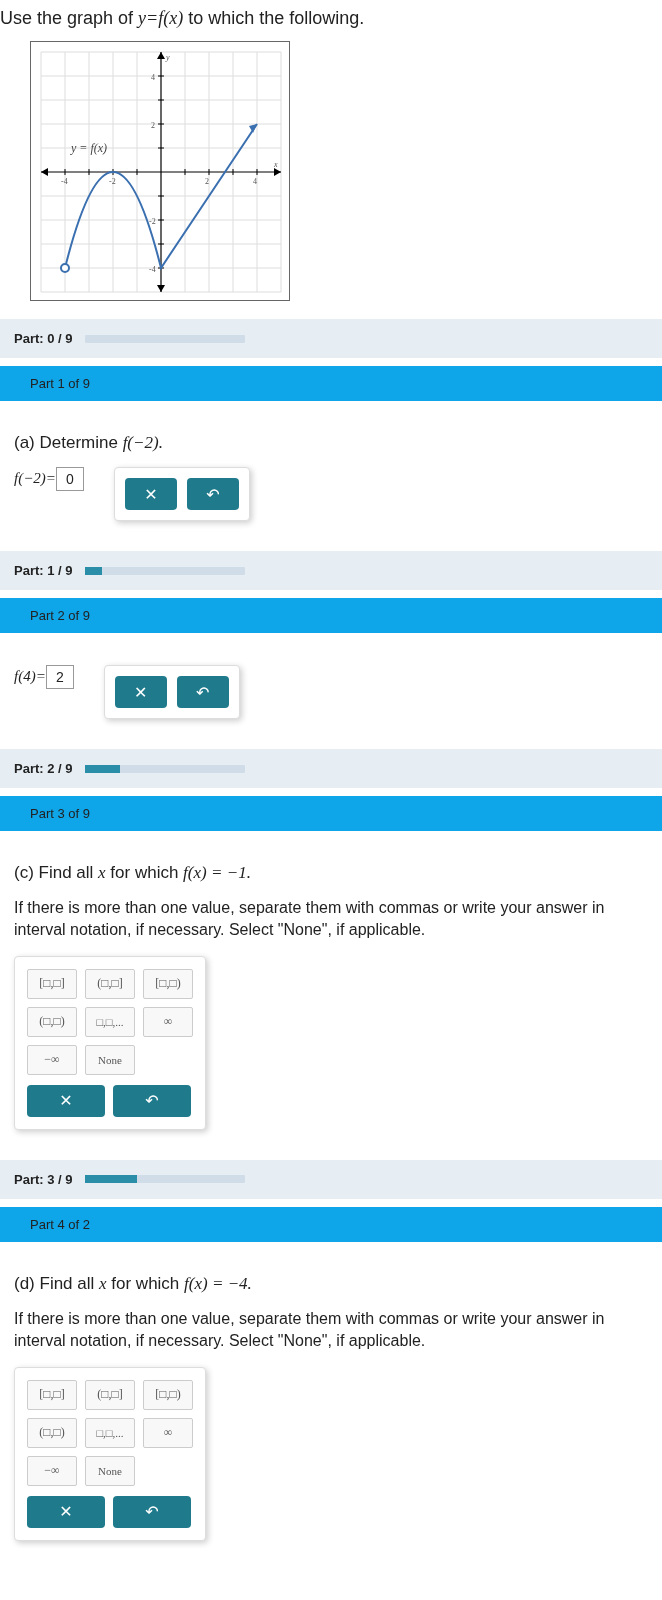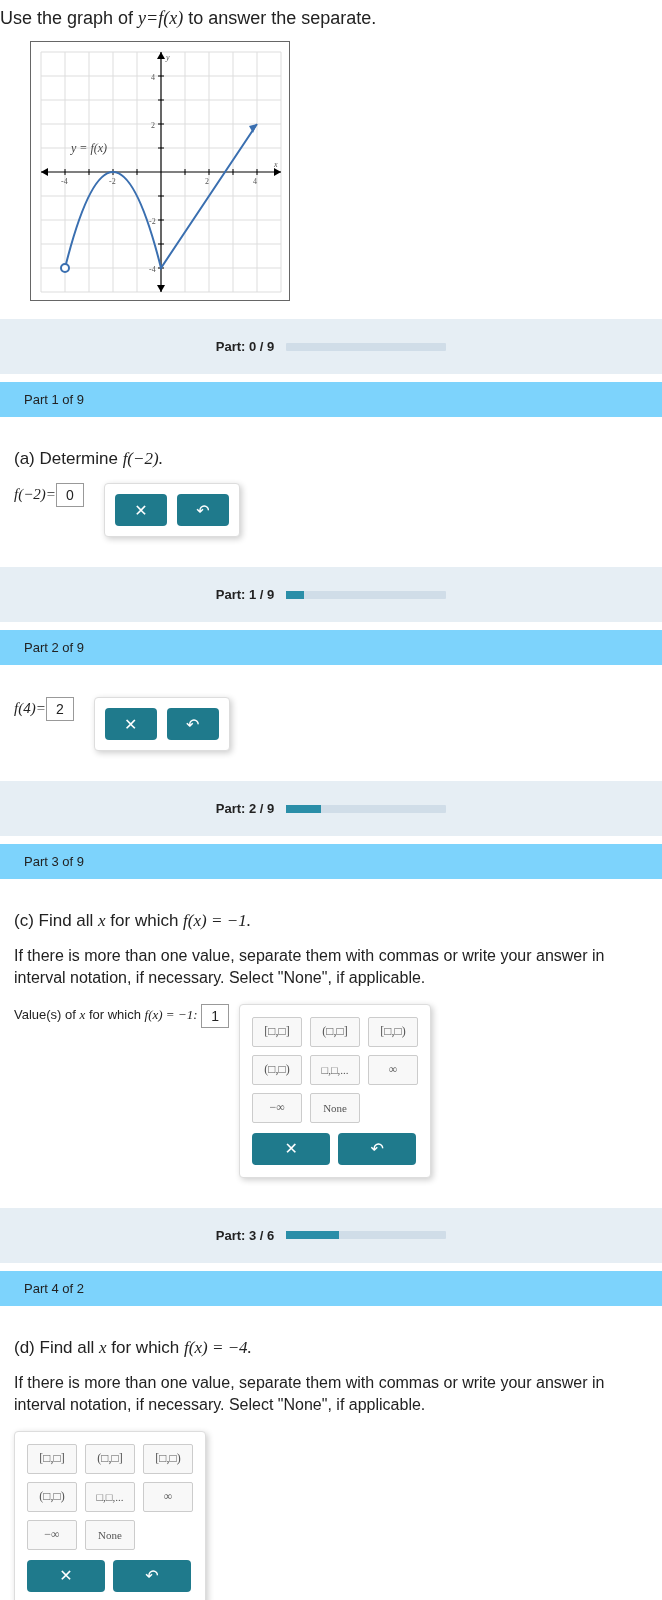--- a/index.html
+++ b/index.html
@@ -1,43 +1,43 @@
 <!DOCTYPE html>
 <html><head>
 <meta charset="utf-8">
 <style>
 * { box-sizing: border-box; margin: 0; padding: 0; }
 body { font-family: Arial, Helvetica, sans-serif; font-size: 14px; color: #222; width: 662px; background: #fff; }
 .prompt-header { padding: 8px 0 12px 0; font-size: 18px; }
 .math-i { font-style: italic; font-family: 'Times New Roman', serif; text-align: center; }
 .graph-wrap { border: 1px solid #666; width: 260px; height: 260px; margin-left: 30px; margin-bottom: 18px; position: relative; }
-.part-progress { background: #e6eef4; padding: 20px 14px; display: flex; align-items: center; gap: 12px; font-size: 13px; font-weight: bold; justify-content: center;}
+.part-progress { background: #e6eef4; padding: 12px 14px; display: flex; align-items: center; gap: 12px; font-size: 13px; font-weight: bold;}
 .progress-bar { width: 160px; height: 8px; background: #d0dde8; position: relative; border-radius: 1px;}
 .progress-fill { position:absolute; left:0; top:0; height:100%; background:#2a8ea8; }
-.part-title { background: #7dd3fc; padding: 10px 24px; font-size: 13px; }
+.part-title { background: #0ea5e9; padding: 10px 30px; font-size: 13px; }
 .part-body { padding: 32px 14px 30px 14px; background:#fff; }
 .q-text { font-size: 17px; margin-bottom: 14px; }
 .instr { font-size: 16px; margin-bottom: 14px; line-height:1.4;}
-.answer-line { font-size: 15px; display:flex; align-items:flex-start; gap:10px; flex-wrap:wrap;}
+.answer-line { font-size: 15px; display:flex; align-items:flex-start; gap:20px; flex-wrap:wrap;}
 .input-box { border: 1px solid #999; height: 24px; width: 28px; text-align: center; font-size: 14px; background:#fff; display:inline-flex; align-items:center; justify-content:center; vertical-align:middle;}
 .tool-card { background:#fff; border:1px solid #ddd; box-shadow: 2px 2px 6px rgba(0,0,0,0.2); border-radius:4px; padding:10px; display:inline-flex; gap:10px; align-items:center; margin-left:10px;}
 .btn { background:#1f7a8c; color:#fff; border:none; border-radius:4px; width:52px; height:32px; display:flex; align-items:center; justify-content:center; font-size:16px; cursor:pointer;}
 .tool-card-big { background:#fff; border:1px solid #ddd; box-shadow: 2px 2px 6px rgba(0,0,0,0.2); border-radius:4px; padding:12px; display:inline-block; }
 .sym-grid { display:grid; grid-template-columns: repeat(3, 50px); gap:8px; margin-bottom:10px;}
 .sym-btn { border:1px solid #ccc; background:#f8f8f8; height:30px; display:flex; align-items:center; justify-content:center; font-size:12px; font-family:'Times New Roman',serif; cursor:pointer; border-radius:2px; color:#555;}
 .sym-btn.small{font-size:11px;}
 .btn-row { display:flex; gap:8px; }
 .block { margin-bottom: 8px; }
 svg text { font-family: 'Times New Roman', serif; }
 </style>
 </head>
 <body>
 
 <div class="prompt-header">
-  <span>Use the graph of </span><span class="math-i">y=f(x)</span><span> to answer the separate.</span>
+  <span>Use the graph of </span><span class="math-i">y=f(x)</span><span> to which the following.</span>
 </div>
 
 <div class="graph-wrap">
 <svg viewBox="0 0 260 260" width="260" height="260">
   <g stroke="#ddd" stroke-width="1">
     <line x1="10" y1="10" x2="10" y2="250"></line>
         <line x1="34" y1="10" x2="34" y2="250"></line>
         <line x1="58" y1="10" x2="58" y2="250"></line>
         <line x1="82" y1="10" x2="82" y2="250"></line>
         <line x1="106" y1="10" x2="106" y2="250"></line>
@@ -149,24 +149,20 @@
       </div>
 </div>
 </div>
 <div class="part-title"><span>Part 3 of 9</span></div>
 <div class="part-body">
   <div class="q-text">
     <span>(c) Find all </span><span class="math-i">x</span><span> for which </span><span class="math-i">f(x) = −1.</span>
   </div>
   <div class="instr">If there is more than one value, separate them with commas or write your answer in interval notation, if necessary. Select "None", if applicable.</div>
   <div class="answer-line">
-    <span style="font-size:13px;">
-      <span>Value(s) of </span><span class="math-i">x</span><span> for which </span><span class="math-i">f(x) = −1:</span>
-      <span class="input-box">1</span>
-    </span>
     <div class="tool-card-big">
       <div class="sym-grid">
         <div class="sym-btn">[□,□]</div>
         <div class="sym-btn">(□,□]</div>
         <div class="sym-btn">[□,□)</div>
         <div class="sym-btn">(□,□)</div>
         <div class="sym-btn small">□,□,...</div>
         <div class="sym-btn">∞</div>
         <div class="sym-btn">−∞</div>
         <div class="sym-btn small">None</div>
@@ -174,21 +170,21 @@
       <div class="btn-row">
         <button class="btn" style="width:78px">✕</button>
         <button class="btn" style="width:78px">↶</button>
       </div>
     </div>
   </div>
 </div>
 
 <div class="block">
 <div class="part-progress">
-  <span>Part: 3 / 6</span>
+  <span>Part: 3 / 9</span>
   <div class="progress-bar">
         <div class="progress-fill" style="width:33%"></div>
       </div>
 </div>
 </div>
 <div class="part-title"><span>Part 4 of 2</span></div>
 <div class="part-body">
   <div class="q-text">
     <span>(d) Find all </span><span class="math-i">x</span><span> for which </span><span class="math-i">f(x) = −4.</span>
   </div>

